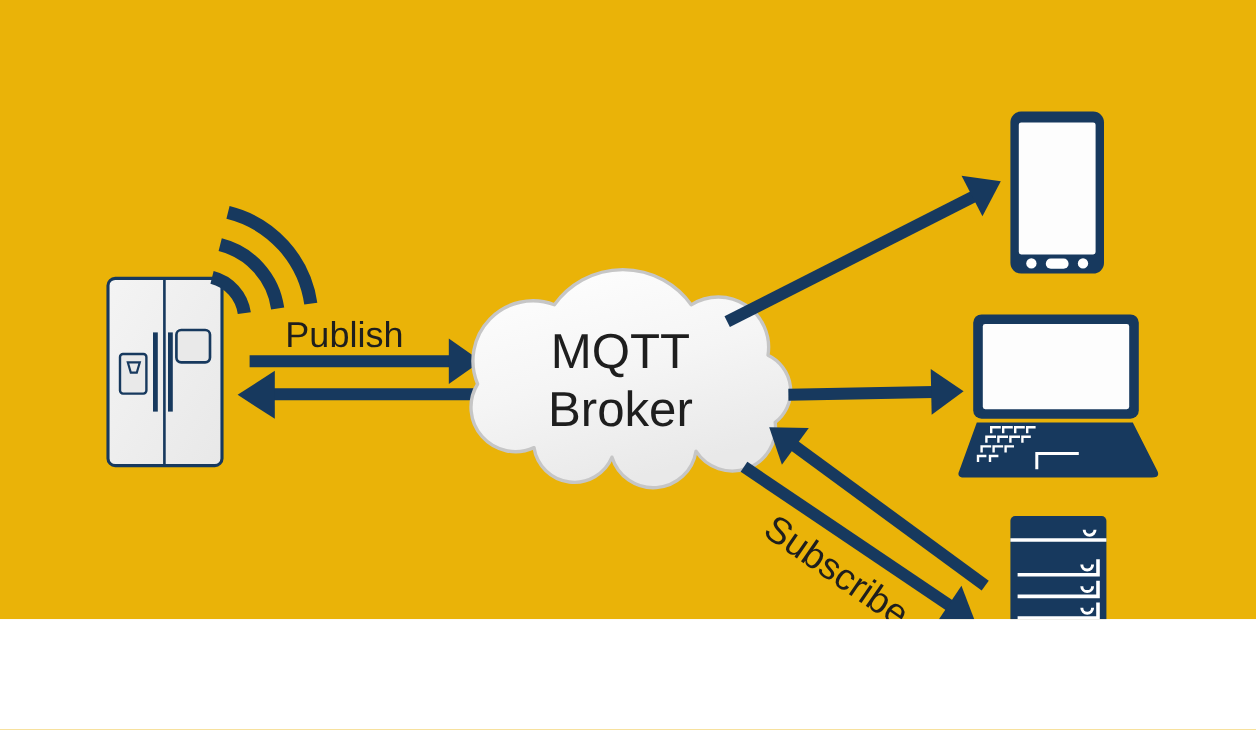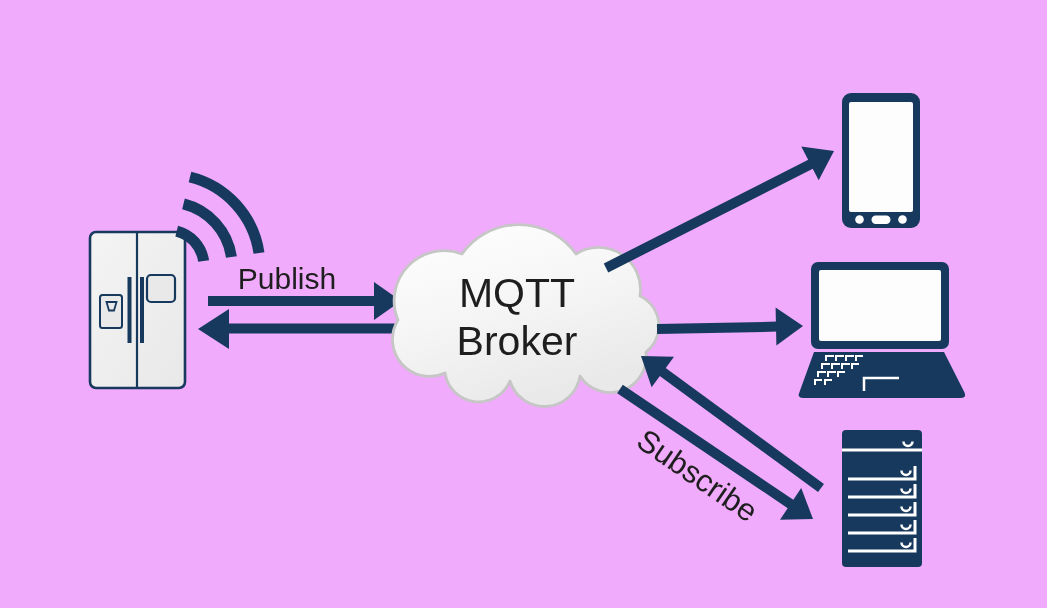--- a/index.html
+++ b/index.html
@@ -1,17 +1,17 @@
 <!DOCTYPE html>
 <html><head>
 <meta charset="utf-8">
 <style>
   html,body{margin:0;padding:0;background:#ffffff;}
   body{font-family:"Liberation Sans", sans-serif;}
-  .stage{position:relative;width:1047px;height:608px;background:#f0abfc;overflow:hidden;}
+  .stage{position:relative;width:1047px;height:516px;background:#eab308;overflow:hidden;}
   svg{display:block;}
   .navy{fill:#17395e;}
   .shaft{stroke:#17395e;stroke-width:10;fill:none;}
   .wifi{stroke:#17395e;stroke-width:11;fill:none;stroke-linecap:butt;}
   .screen{fill:#fdfdfd;}
   .white-detail{stroke:#ffffff;fill:none;}
   .broker-text{font-size:41px;fill:#1e1e1e;text-anchor:middle;}
   .edge-text{font-size:30px;fill:#1e1e1e;text-anchor:middle;}
 </style>
 </head>

